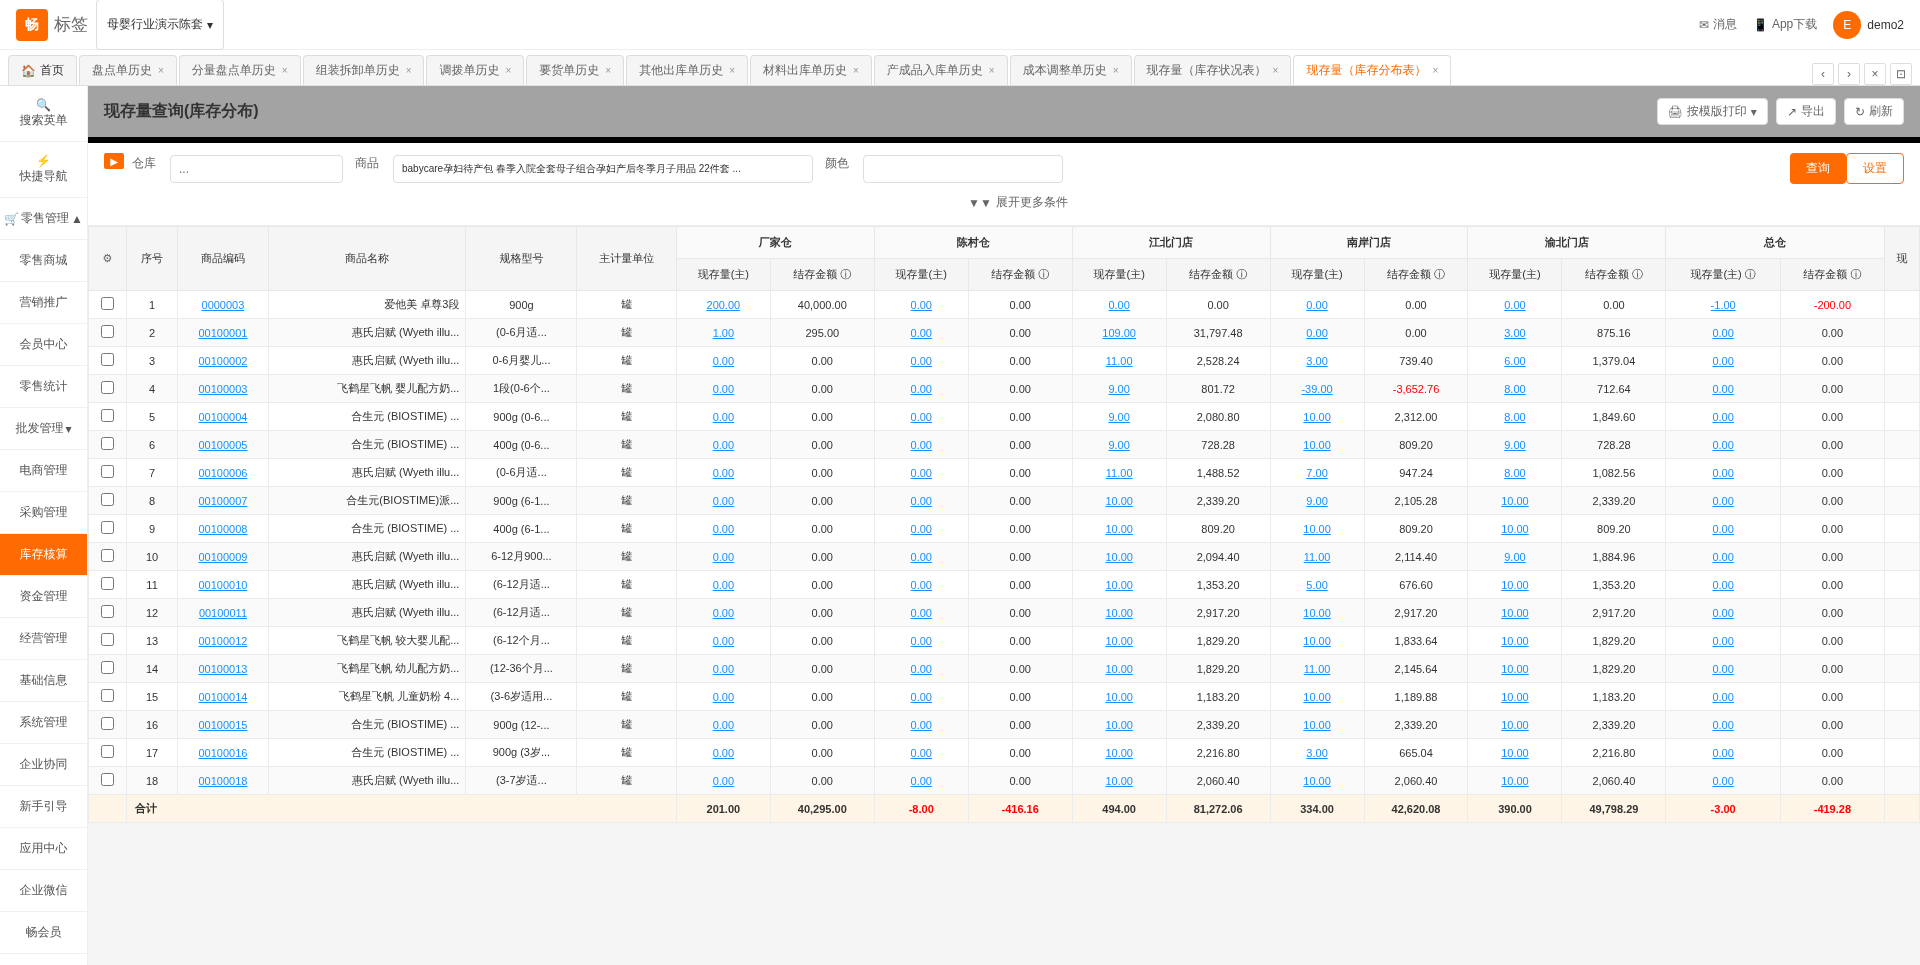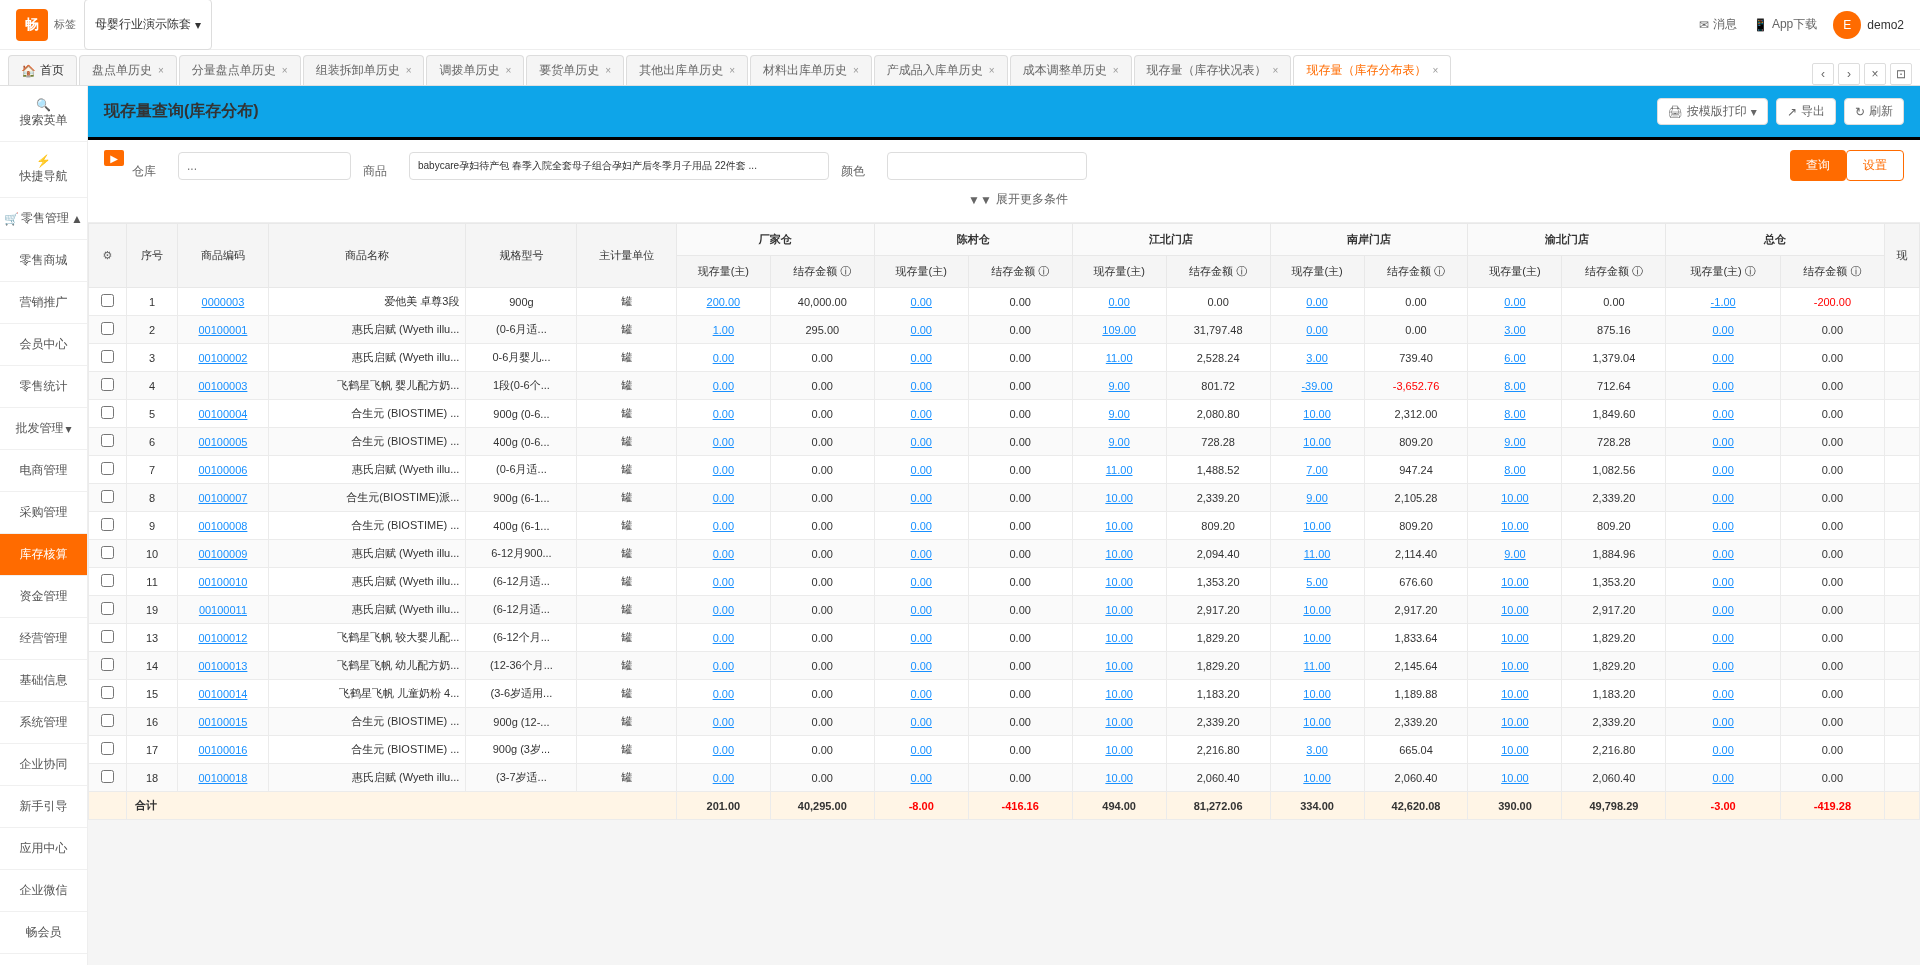--- a/index.html
+++ b/index.html
@@ -3,21 +3,21 @@
   <meta charset="utf-8">
   <style>
     * { margin: 0; padding: 0; box-sizing: border-box; }
     body { font-family: 'Microsoft YaHei', Arial, sans-serif; font-size: 12px; background: #f5f5f5; color: #333; overflow: hidden; }
     
     
     .top-bar { height: 50px; background: #fff; display: flex; align-items: center; justify-content: space-between; padding: 0 16px; border-bottom: 1px solid #eee; }
     .top-bar-left { display: flex; align-items: center; gap: 8px; }
     .logo-area { display: flex; align-items: center; gap: 6px; }
     .logo-icon { width: 32px; height: 32px; background: #ff6b00; border-radius: 4px; display: flex; align-items: center; justify-content: center; color: #fff; font-size: 14px; font-weight: bold; }
-    .logo-text { font-size: 11px; color: #666; }
+    .logo-text { font-size: 17px; color: #666; }
     .industry-selector { display: flex; align-items: center; gap: 4px; padding: 16px 10px; border: 1px solid #ddd; border-radius: 4px; cursor: pointer; color: #333; font-size: 12px; }
     .top-bar-right { display: flex; align-items: center; gap: 16px; }
     .top-btn { display: flex; align-items: center; gap: 4px; color: #666; cursor: pointer; font-size: 12px; }
     .user-area { display: flex; align-items: center; gap: 6px; cursor: pointer; }
     .avatar { width: 28px; height: 28px; border-radius: 50%; background: #ff6b00; color: #fff; display: flex; align-items: center; justify-content: center; font-size: 12px; }
 
     
     .tab-bar { height: 36px; background: #fff; display: flex; align-items: flex-end; padding: 0 8px; border-bottom: 1px solid #e0e0e0; overflow: hidden; }
     .tab { display: flex; align-items: center; gap: 4px; padding: 6px 12px; border: 1px solid #ddd; border-bottom: none; border-radius: 4px 4px 0 0; background: #f5f5f5; color: #666; cursor: pointer; font-size: 12px; white-space: nowrap; margin-right: 2px; }
     .tab.active { background: #fff; color: #ff6b00; border-bottom: 1px solid #fff; margin-bottom: -1px; align-items: center; }
@@ -30,29 +30,29 @@
     .main-layout { display: flex; height: calc(965px - 86px); }
 
     
     .sidebar { width: 88px; background: #fff; border-right: 1px solid #eee; display: flex; flex-direction: column; overflow-y: auto; }
     .sidebar-item { padding: 12px 4px; text-align: center; cursor: pointer; color: #555; font-size: 12px; border-bottom: 1px solid #f0f0f0; position: relative; }
     .sidebar-item.active { background: #ff6b00; color: #fff; }
     .sidebar-item.has-sub { display: flex; align-items: center; justify-content: center; gap: 2px; }
 
     
     .content { flex: 1; overflow: auto; padding: 0; }
-    .page-header { background: #0ea5e9; padding: 12px 16px; border-bottom: 3px solid #000000; display: flex; align-items: center; justify-content: space-between; }
+    .page-header { background: #a3a3a3; padding: 12px 16px; border-bottom: 6px solid #000000; display: flex; align-items: center; justify-content: space-between; }
     .page-title { font-size: 16px; font-weight: bold; color: #333; }
     .page-actions { display: flex; gap: 8px; align-items: center; }
     .action-btn { display: flex; align-items: center; gap: 4px; padding: 4px 10px; border: 1px solid #ddd; border-radius: 4px; cursor: pointer; color: #666; font-size: 12px; background: #fff; }
 
     
     .filter-area { background: #fff; padding: 10px 16px; border-bottom: 1px solid #eee; }
     .filter-row { display: flex; align-items: center; gap: 12px; flex-wrap: wrap; }
-    .filter-item { display: flex; align-items: flex-end; gap: 22px; }
+    .filter-item { display: flex; align-items: flex-start; gap: 14px; }
     .filter-label { color: #666; font-size: 12px; white-space: nowrap; }
     .filter-input { height: 28px; border: 1px solid #ddd; border-radius: 4px; padding: 0 8px; font-size: 12px; color: #333; min-width: 80px; }
     .filter-input.wide { min-width: 400px; }
     .filter-expand { display: flex; align-items: center; gap: 4px; color: #666; cursor: pointer; font-size: 12px; padding: 4px 8px; }
     .query-btn { background: #ff6b00; color: #fff; border: none; border-radius: 4px; padding: 6px 16px; cursor: pointer; font-size: 12px; }
     .setting-btn { background: #fff; color: #ff6b00; border: 1px solid #ff6b00; border-radius: 4px; padding: 6px 16px; cursor: pointer; font-size: 12px; }
     .expand-row { display: flex; align-items: center; justify-content: center; margin-top: 6px; }
     .triangle-btn { background: #ff6b00; color: #fff; border: none; width: 20px; height: 16px; cursor: pointer; border-radius: 2px; display: flex; align-items: center; justify-content: center; font-size: 10px; }
 
     
@@ -546,21 +546,21 @@
     <td class=""><span class="num-link">5.00</span></td>
     <td class="">676.60</td>
     <td><span class="num-link">10.00</span></td>
     <td>1,353.20</td>
     <td class=""><span class="num-link">0.00</span></td>
     <td class="">0.00</td>
     <td></td>
   </tr>
             <tr>
     <td><input type="checkbox" style=""></td>
-    <td>19</td>
+    <td>12</td>
     <td><span class="num-link">00100011</span></td>
     <td class="text-left">惠氏启赋 (Wyeth illu...</td>
     <td>(6-12月适...</td>
     <td>罐</td>
     <td><span class="num-link">0.00</span></td>
     <td>0.00</td>
     <td><span class="num-link">0.00</span></td>
     <td>0.00</td>
     <td><span class="num-link">10.00</span></td>
     <td>2,917.20</td>

